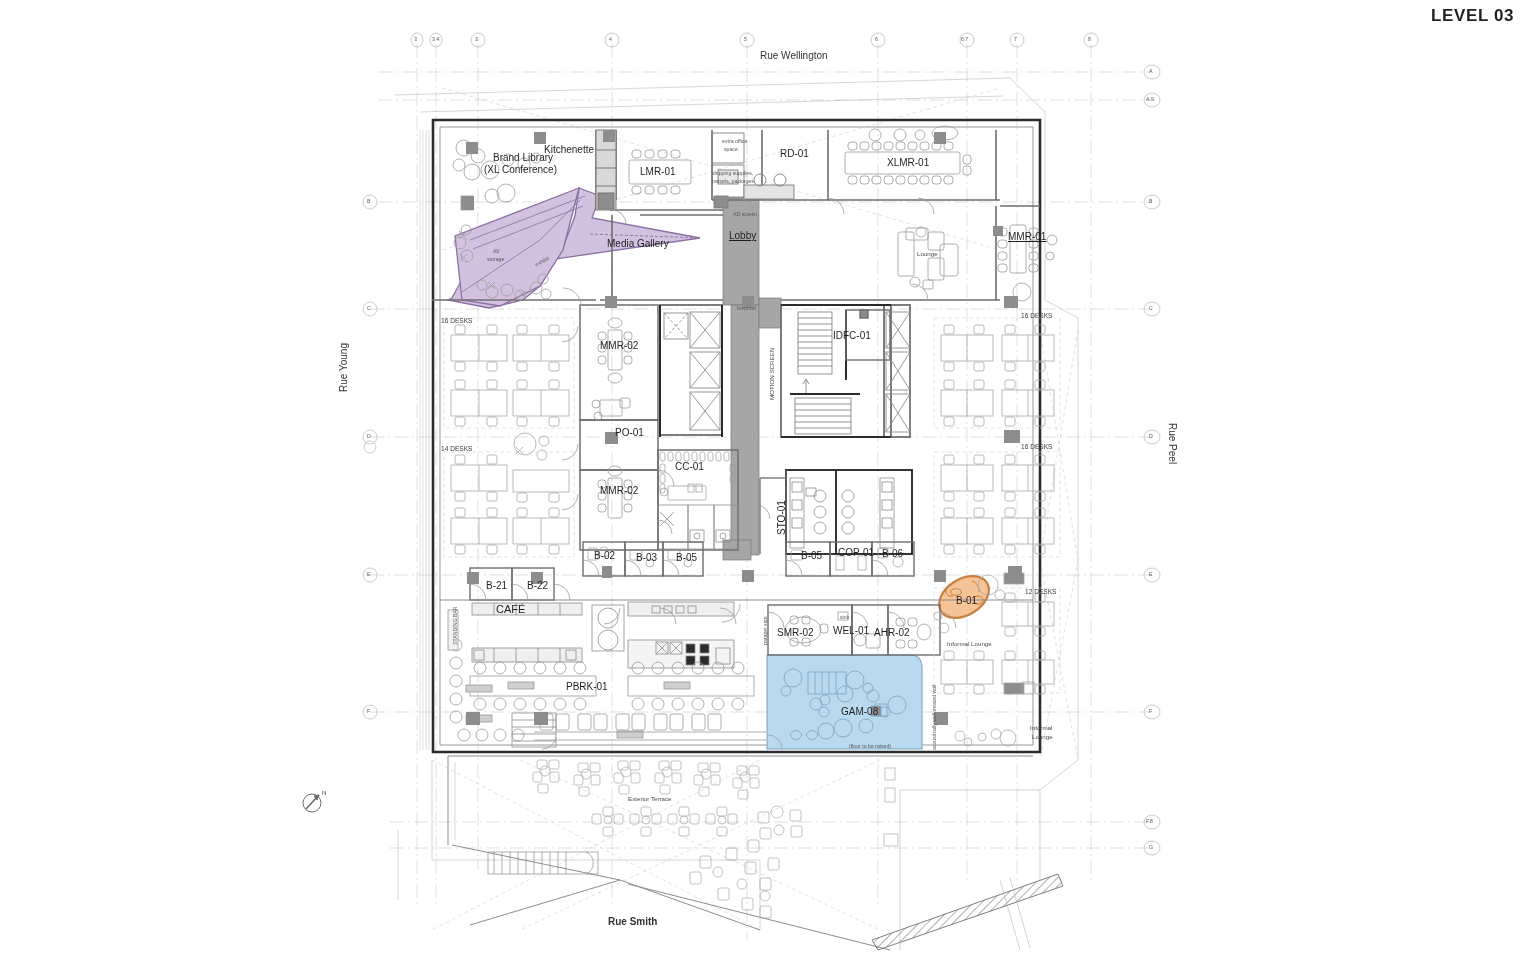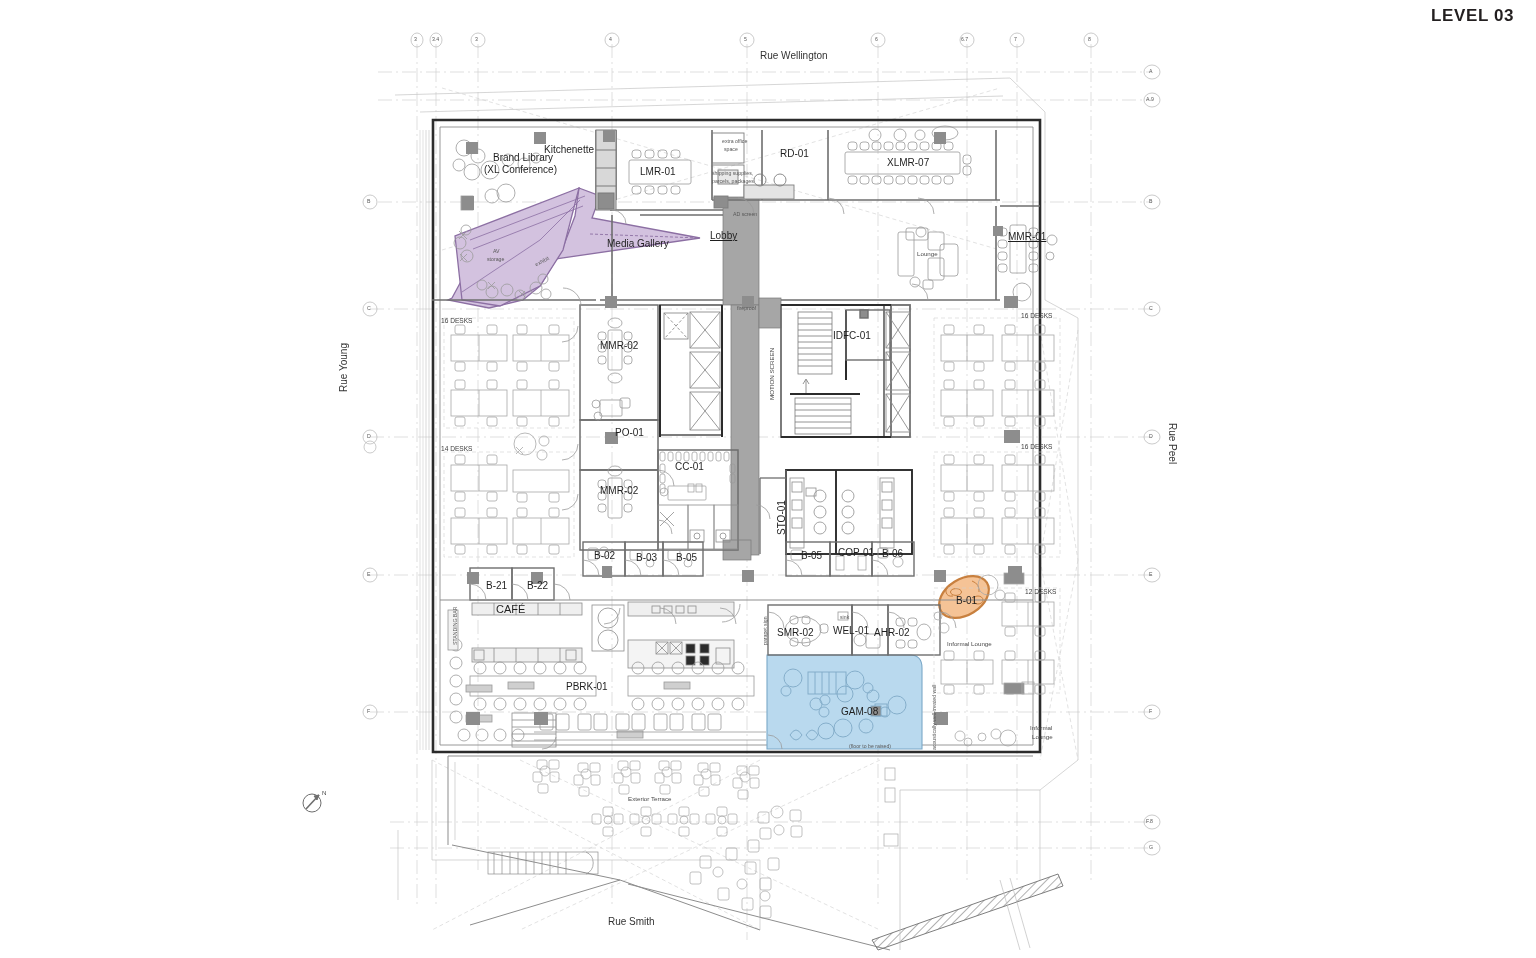--- a/index.html
+++ b/index.html
@@ -969,21 +969,21 @@
         <line x1="423" y1="130" x2="423" y2="750"></line>
       </g>
     </g>
   </svg>
 
   <div class="sheet-title">LEVEL 03</div>
 
   <div class="lbl street" style="left:760px;top:50px;">Rue Wellington</div>
   <div class="lbl street" style="left:338px;top:392px;transform:rotate(-90deg);transform-origin:0 0;">Rue Young</div>
   <div class="lbl street" style="left:1178px;top:423px;transform:rotate(90deg);transform-origin:0 0;">Rue Peel</div>
-  <div class="lbl street" style="left:608px;top:916px;">Rue Smith</div>
+  <div class="lbl street" style="left:608px;top:916px;font-weight:bold;">Rue Smith</div>
   <div class="lbl tiny" style="left:322px;top:789px;">N</div>
 
   <div class="lbl tinier" style="left:414px;top:36px;">3</div>
   <div class="lbl tinier" style="left:432px;top:36px;">3.4</div>
   <div class="lbl tinier" style="left:475px;top:36px;">3</div>
   <div class="lbl tinier" style="left:609px;top:36px;">4</div>
   <div class="lbl tinier" style="left:744px;top:36px;">5</div>
   <div class="lbl tinier" style="left:875px;top:36px;">6</div>
   <div class="lbl tinier" style="left:961px;top:36px;">6.7</div>
   <div class="lbl tinier" style="left:1014px;top:36px;">7</div>
@@ -1003,23 +1003,23 @@
   <div class="lbl tinier" style="left:1149px;top:571px;">E</div>
   <div class="lbl tinier" style="left:1149px;top:708px;">F</div>
   <div class="lbl tinier" style="left:1146px;top:818px;">F.8</div>
   <div class="lbl tinier" style="left:1149px;top:844px;">G</div>
 
   <div class="lbl room" style="left:493px;top:152px;">Brand Library</div>
   <div class="lbl room" style="left:484px;top:164px;">(XL Conference)</div>
   <div class="lbl room" style="left:544px;top:144px;">Kitchenette</div>
   <div class="lbl room" style="left:640px;top:166px;">LMR-01</div>
   <div class="lbl room" style="left:780px;top:148px;">RD-01</div>
-  <div class="lbl room" style="left:887px;top:157px;">XLMR-07</div>
+  <div class="lbl room" style="left:887px;top:157px;">XLMR-01</div>
   <div class="lbl room" style="left:1008px;top:231px;text-decoration:underline;">MMR-01</div>
-  <div class="lbl room" style="left:710px;top:230px;text-decoration:underline;">Lobby</div>
+  <div class="lbl room" style="left:729px;top:230px;text-decoration:underline;">Lobby</div>
   <div class="lbl tiny" style="left:917px;top:250px;">Lounge</div>
   <div class="lbl room" style="left:607px;top:238px;">Media Gallery</div>
   <div class="lbl tinier" style="left:493px;top:248px;">AV</div>
   <div class="lbl tinier" style="left:487px;top:256px;">storage</div>
   <div class="lbl room" style="left:600px;top:340px;">MMR-02</div>
   <div class="lbl room" style="left:615px;top:427px;">PO-01</div>
   <div class="lbl room" style="left:675px;top:461px;">CC-01</div>
   <div class="lbl room" style="left:600px;top:485px;">MMR-02</div>
   <div class="lbl room" style="left:833px;top:330px;">IDFC-01</div>
   <div class="lbl room" style="left:594px;top:550px;">B-02</div>

